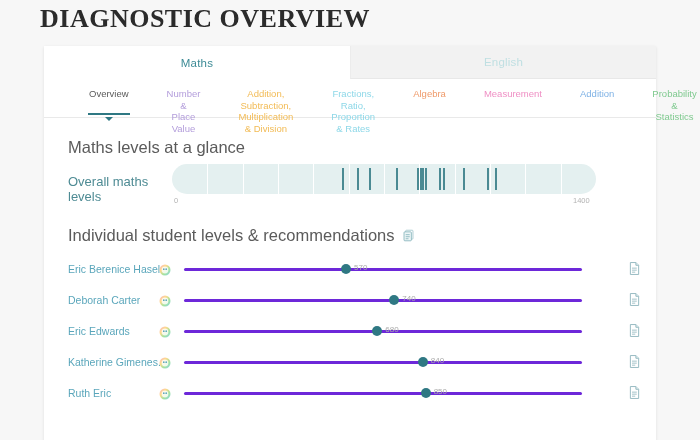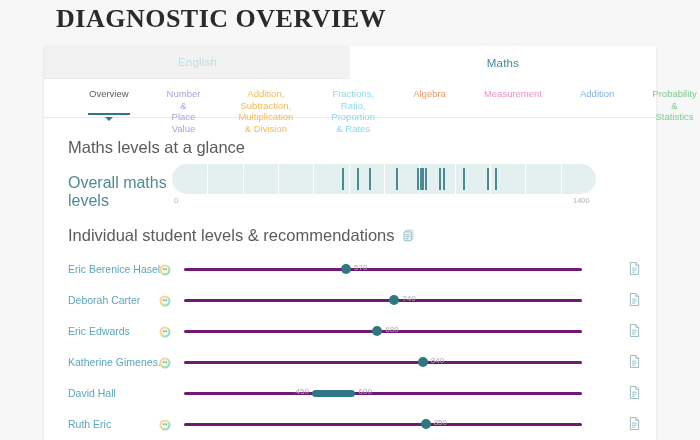--- a/index.html
+++ b/index.html
@@ -8,21 +8,21 @@
     background: #f7f7f7;
     font-family: "Liberation Sans", sans-serif;
     overflow: hidden;
   }
   #page-title {
     font-family: "Liberation Serif", serif;
     font-size: 26px;
     color: #2b2b2b;
     letter-spacing: 0.5px;
     position: absolute;
-    left: 56px; top: 4px;
+    left: 40px; top: 4px;
   }
 
   
   .card {
     position: absolute;
     left: 44px; top: 46px;
     width: 612px; height: 400px;
     background: #ffffff;
     box-shadow: 0 1px 3px rgba(0,0,0,0.10);
   }
@@ -98,21 +98,21 @@
   #export-all-icon {
     position: absolute;
     left: 358px; top: 182px;
     cursor: pointer;
   }
 
   
   #overall-label {
     position: absolute;
     left: 24px; top: 128px;
-    font-size: 16px;
+    font-size: 13px;
     color: #4e8b94;
     width: 110px;
   }
   #overall-bar {
     position: absolute;
     left: 128px; top: 118px;
     width: 424px; height: 30px;
     background: #e4f0f0;
     border-radius: 15px;
     overflow: hidden;
@@ -154,21 +154,21 @@
   .stu-icon {
     position: absolute;
     left: 115px; top: 8px;
     width: 12px; height: 12px;
     cursor: pointer;
   }
   .track {
     position: absolute;
     left: 140px; top: 14px;
     width: 398px; height: 2.5px;
-    background: #701a75;
+    background: #6d28d9;
     border-radius: 2px;
   }
   .dot {
     position: absolute;
     top: -4px;
     width: 10px; height: 10px;
     margin-left: -5px;
     border-radius: 50%;
     background: #2f7883;
     cursor: pointer;
@@ -195,25 +195,25 @@
   }
 </style>
 </head>
 <body>
 
 <h1 id="page-title">DIAGNOSTIC OVERVIEW</h1>
 
 <div class="card">
 
   <div class="subject-tabs">
+    <div class="subject-tab active">
+      <span>Maths</span>
+    </div>
     <div class="subject-tab inactive">
       <span>English</span>
-    </div>
-    <div class="subject-tab active">
-      <span>Maths</span>
     </div>
   </div>
 
   <div class="strand-tabs" id="strand-tabs">
       <div class="strand"><span style="color: rgb(91, 91, 91);">Overview</span><span class="underline"></span><span class="caret"></span></div>
       <div class="strand"><span style="color: rgb(179, 157, 219);">Number &amp;
 Place Value</span></div>
       <div class="strand"><span style="color: rgb(242, 187, 85);">Addition, Subtraction,
 Multiplication &amp; Division</span></div>
       <div class="strand"><span style="color: rgb(142, 216, 232);">Fractions, Ratio,
@@ -375,35 +375,20 @@
         </div>
         <span class="report-icon"><svg width="11" height="13" viewBox="0 0 12 14" fill="none">
             <path d="M1.5 0.5h6l3 3v10h-9z" fill="#ffffff" stroke="#8fb6bd" stroke-width="1"></path>
             <path d="M7.5 0.5v3h3" fill="#e3eff0" stroke="#8fb6bd" stroke-width="1"></path>
             <line x1="3.3" y1="6.6" x2="8.5" y2="6.6" stroke="#8fb6bd" stroke-width="0.9"></line>
             <line x1="3.3" y1="8.8" x2="8.5" y2="8.8" stroke="#8fb6bd" stroke-width="0.9"></line>
             <line x1="3.3" y1="11" x2="6.8" y2="11" stroke="#8fb6bd" stroke-width="0.9"></line>
           </svg></span>
       </div>
       <div class="row">
-        <div class="stu-name">David Hall</div>
-        <div class="track">
-          <div class="band" style="left: 127.929px; width: 42.6429px;"></div>
-          <span class="val left" style="left: 124.929px;">450</span>
-          <span class="val" style="left: 174.571px;">600</span>
-        </div>
-        <span class="report-icon"><svg width="11" height="13" viewBox="0 0 12 14" fill="none">
-            <path d="M1.5 0.5h6l3 3v10h-9z" fill="#ffffff" stroke="#8fb6bd" stroke-width="1"></path>
-            <path d="M7.5 0.5v3h3" fill="#e3eff0" stroke="#8fb6bd" stroke-width="1"></path>
-            <line x1="3.3" y1="6.6" x2="8.5" y2="6.6" stroke="#8fb6bd" stroke-width="0.9"></line>
-            <line x1="3.3" y1="8.8" x2="8.5" y2="8.8" stroke="#8fb6bd" stroke-width="0.9"></line>
-            <line x1="3.3" y1="11" x2="6.8" y2="11" stroke="#8fb6bd" stroke-width="0.9"></line>
-          </svg></span>
-      </div>
-      <div class="row">
         <div class="stu-name">Ruth Eric</div>
         <span class="stu-icon"><svg width="12" height="12" viewBox="0 0 12 12">
             <defs>
               <linearGradient id="g5" x1="0" y1="0" x2="1" y2="1">
                 <stop offset="0%" stop-color="#f7b5d4"></stop>
                 <stop offset="33%" stop-color="#ffd98a"></stop>
                 <stop offset="66%" stop-color="#9fe3a0"></stop>
                 <stop offset="100%" stop-color="#8fd0f0"></stop>
               </linearGradient>
             </defs>

